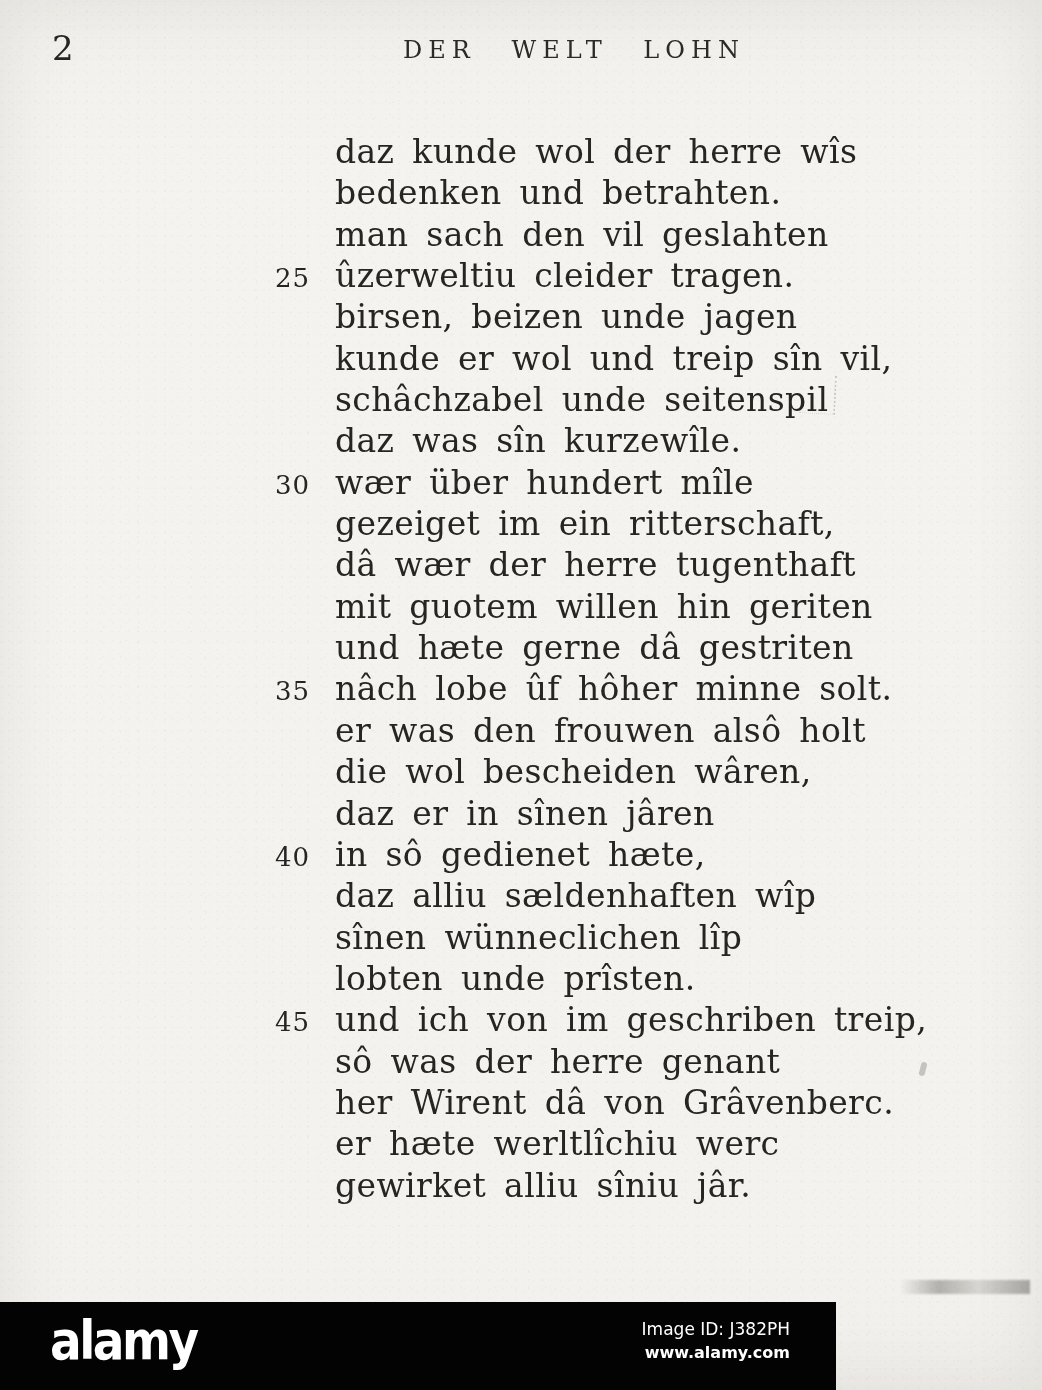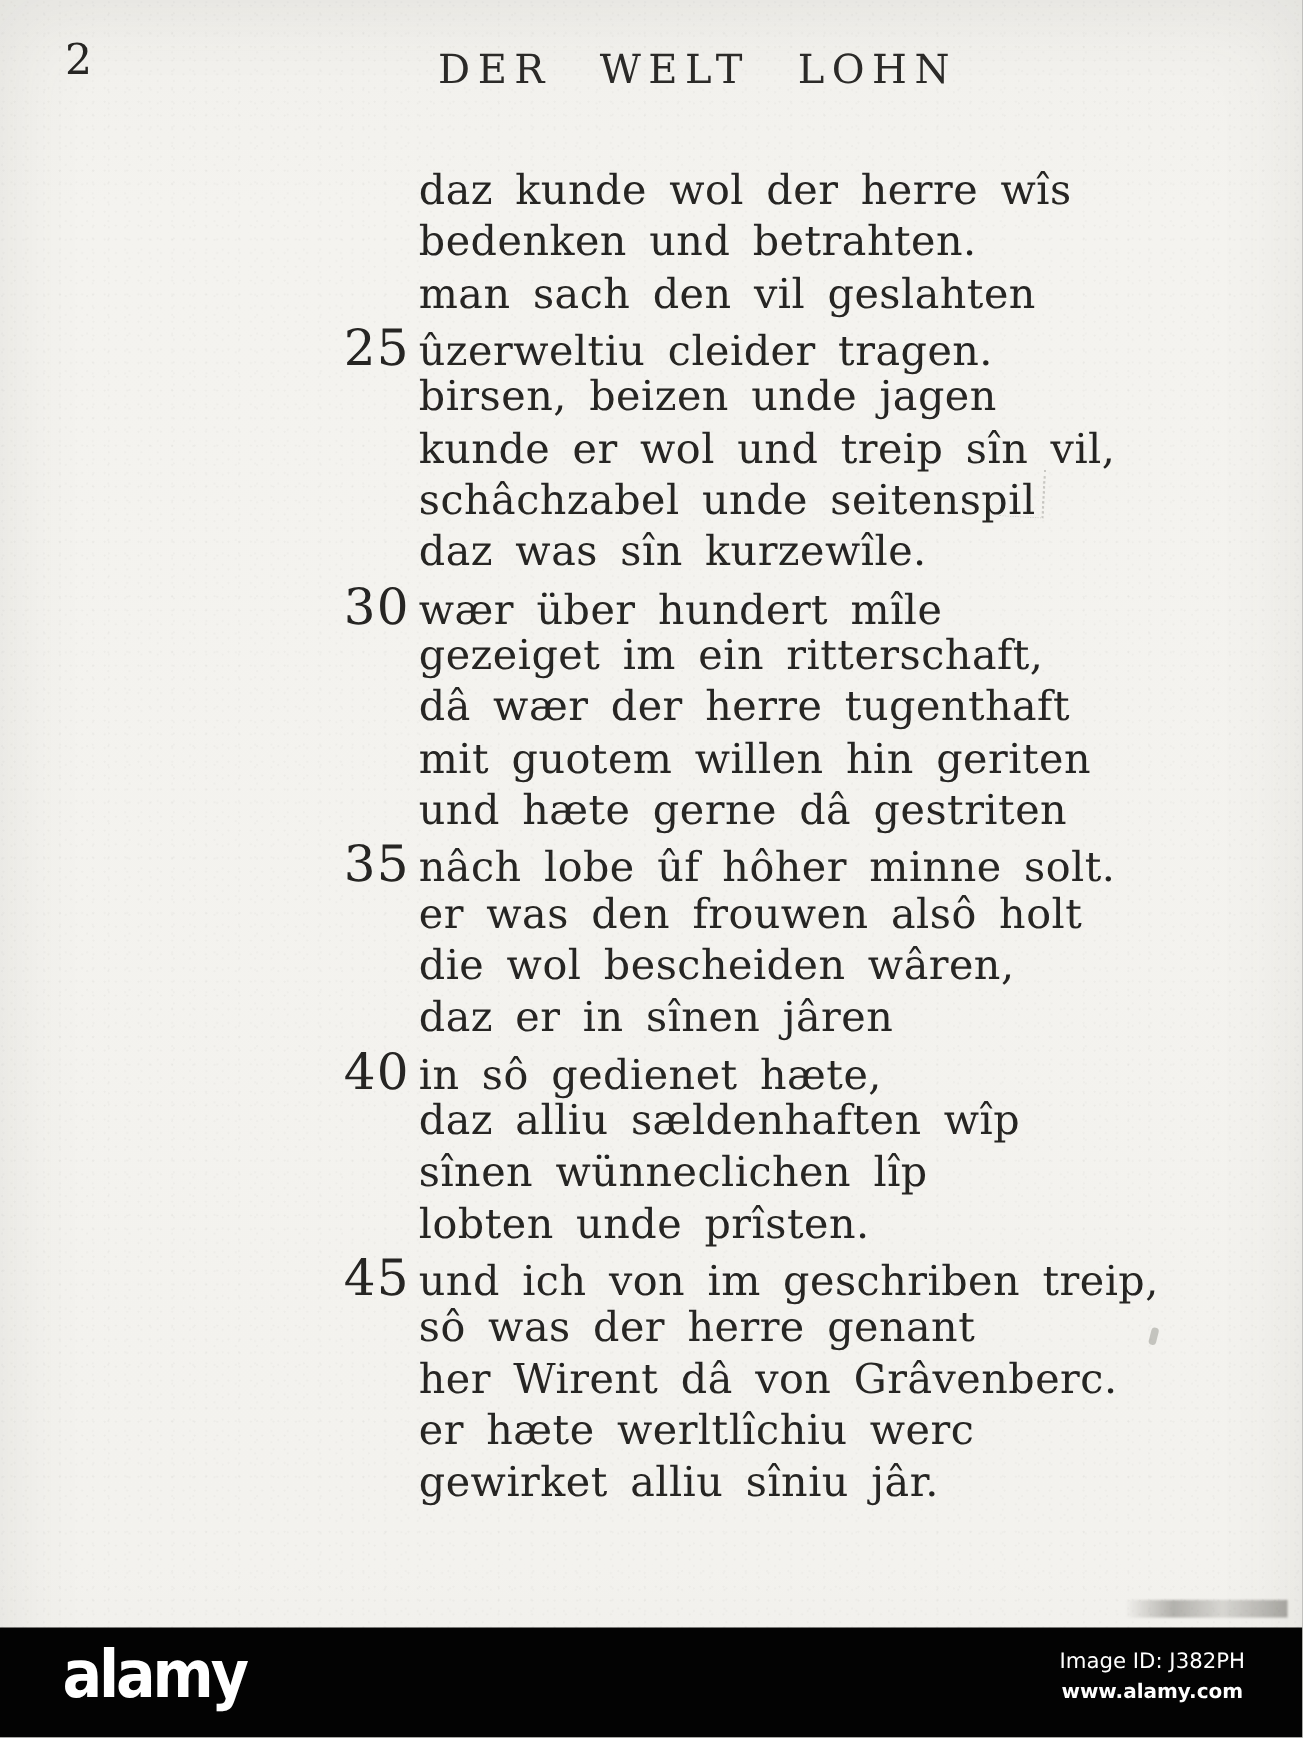--- a/index.html
+++ b/index.html
@@ -17,37 +17,37 @@
     box-shadow: inset 0 0 70px rgba(80,78,70,0.10);
     overflow:hidden;
     font-family:"DejaVu Serif","Liberation Serif",serif;
     color:#262523;
   }
   .page-number{
     position:absolute;left:52px;top:30px;
     font-size:34px;line-height:36px;
   }
   .running-header{
-    position:absolute;top:36px;left:558px;
+    position:absolute;top:36px;left:574px;
     transform:translateX(-50%);
-    font-size:32px;letter-spacing:6px;word-spacing:22px;
+    font-size:24px;letter-spacing:6px;word-spacing:22px;
     white-space:nowrap;
     color:#2b2a28;
   }
   .poem{
     position:absolute;left:275px;top:108px;margin-top:24px;
   }
   .poem-line{
     display:flex;align-items:baseline;
     height:41.35px;
     white-space:nowrap;
   }
   .poem-line .num{
     width:60px;flex:0 0 60px;
-    font-size:40px;
+    font-size:26px;
     letter-spacing:1px;
   }
   .poem-line .txt{
     font-size:33px;
     word-spacing:7px;
     letter-spacing:0.4px;
   }
   
   .artifact{position:absolute;pointer-events:none;}
   .artifact-bracket{
@@ -61,36 +61,36 @@
     background:rgba(90,88,80,0.30);
     border-radius:3px;transform:rotate(14deg);
   }
   .artifact-smudge{
     left:900px;top:1280px;width:130px;height:14px;
     background:linear-gradient(90deg, transparent, rgba(60,58,52,0.35) 30%, rgba(60,58,52,0.15) 60%, rgba(60,58,52,0.4));
     filter:blur(1px);
   }
   .watermark-bar{
     position:absolute;left:0;bottom:0;
-    width:1042px;height:88px;
+    width:836px;height:88px;
     background:#030303;
   }
   .alamy-logo{
     position:absolute;left:50px;top:12px;
     font-family:"DejaVu Sans","Liberation Sans",sans-serif;
     font-weight:bold;
     font-size:47px;line-height:47px;
     letter-spacing:-2.5px;
     color:#ffffff;
     transform:scaleY(1.12);
     transform-origin:top left;
   }
   .bar-right{
     position:absolute;right:46px;top:16px;
-    text-align:center;
+    text-align:right;
     font-family:"DejaVu Sans","Liberation Sans",sans-serif;
     color:#ffffff;
   }
   .image-id{font-size:17px;line-height:22px;font-weight:normal;}
   .alamy-url{font-size:16px;line-height:26px;font-weight:bold;}
 </style>
 </head>
 <body>
 
 <div class="page">

